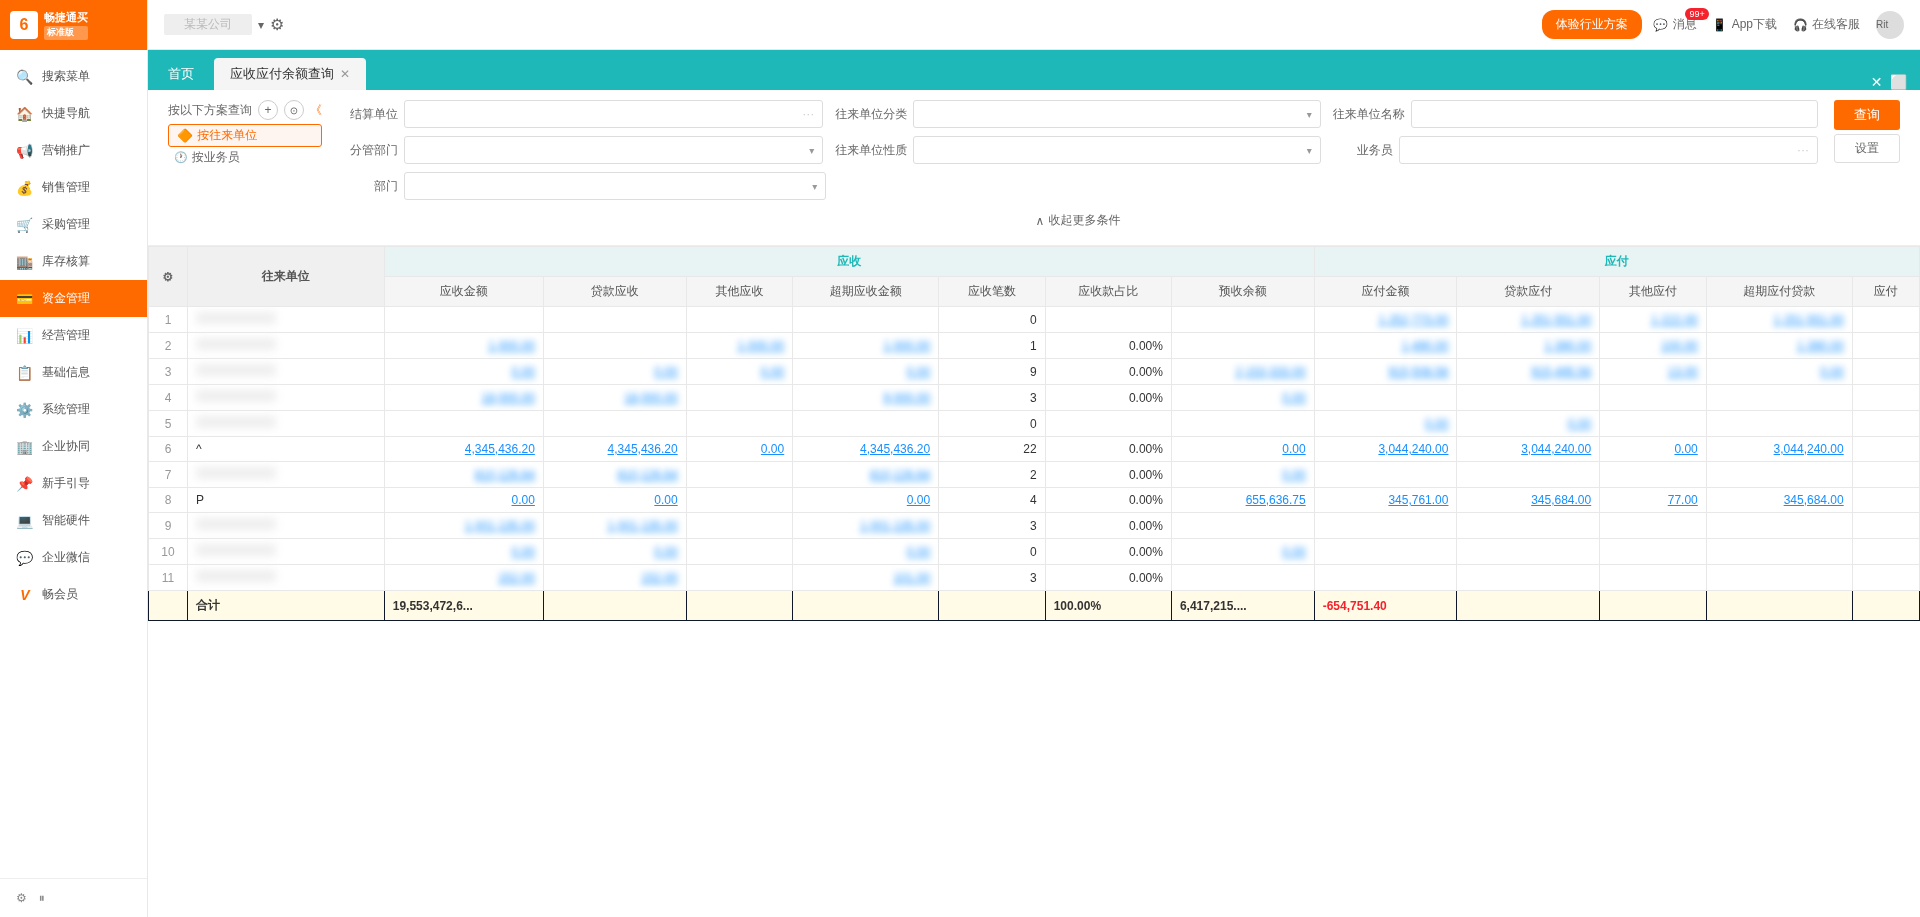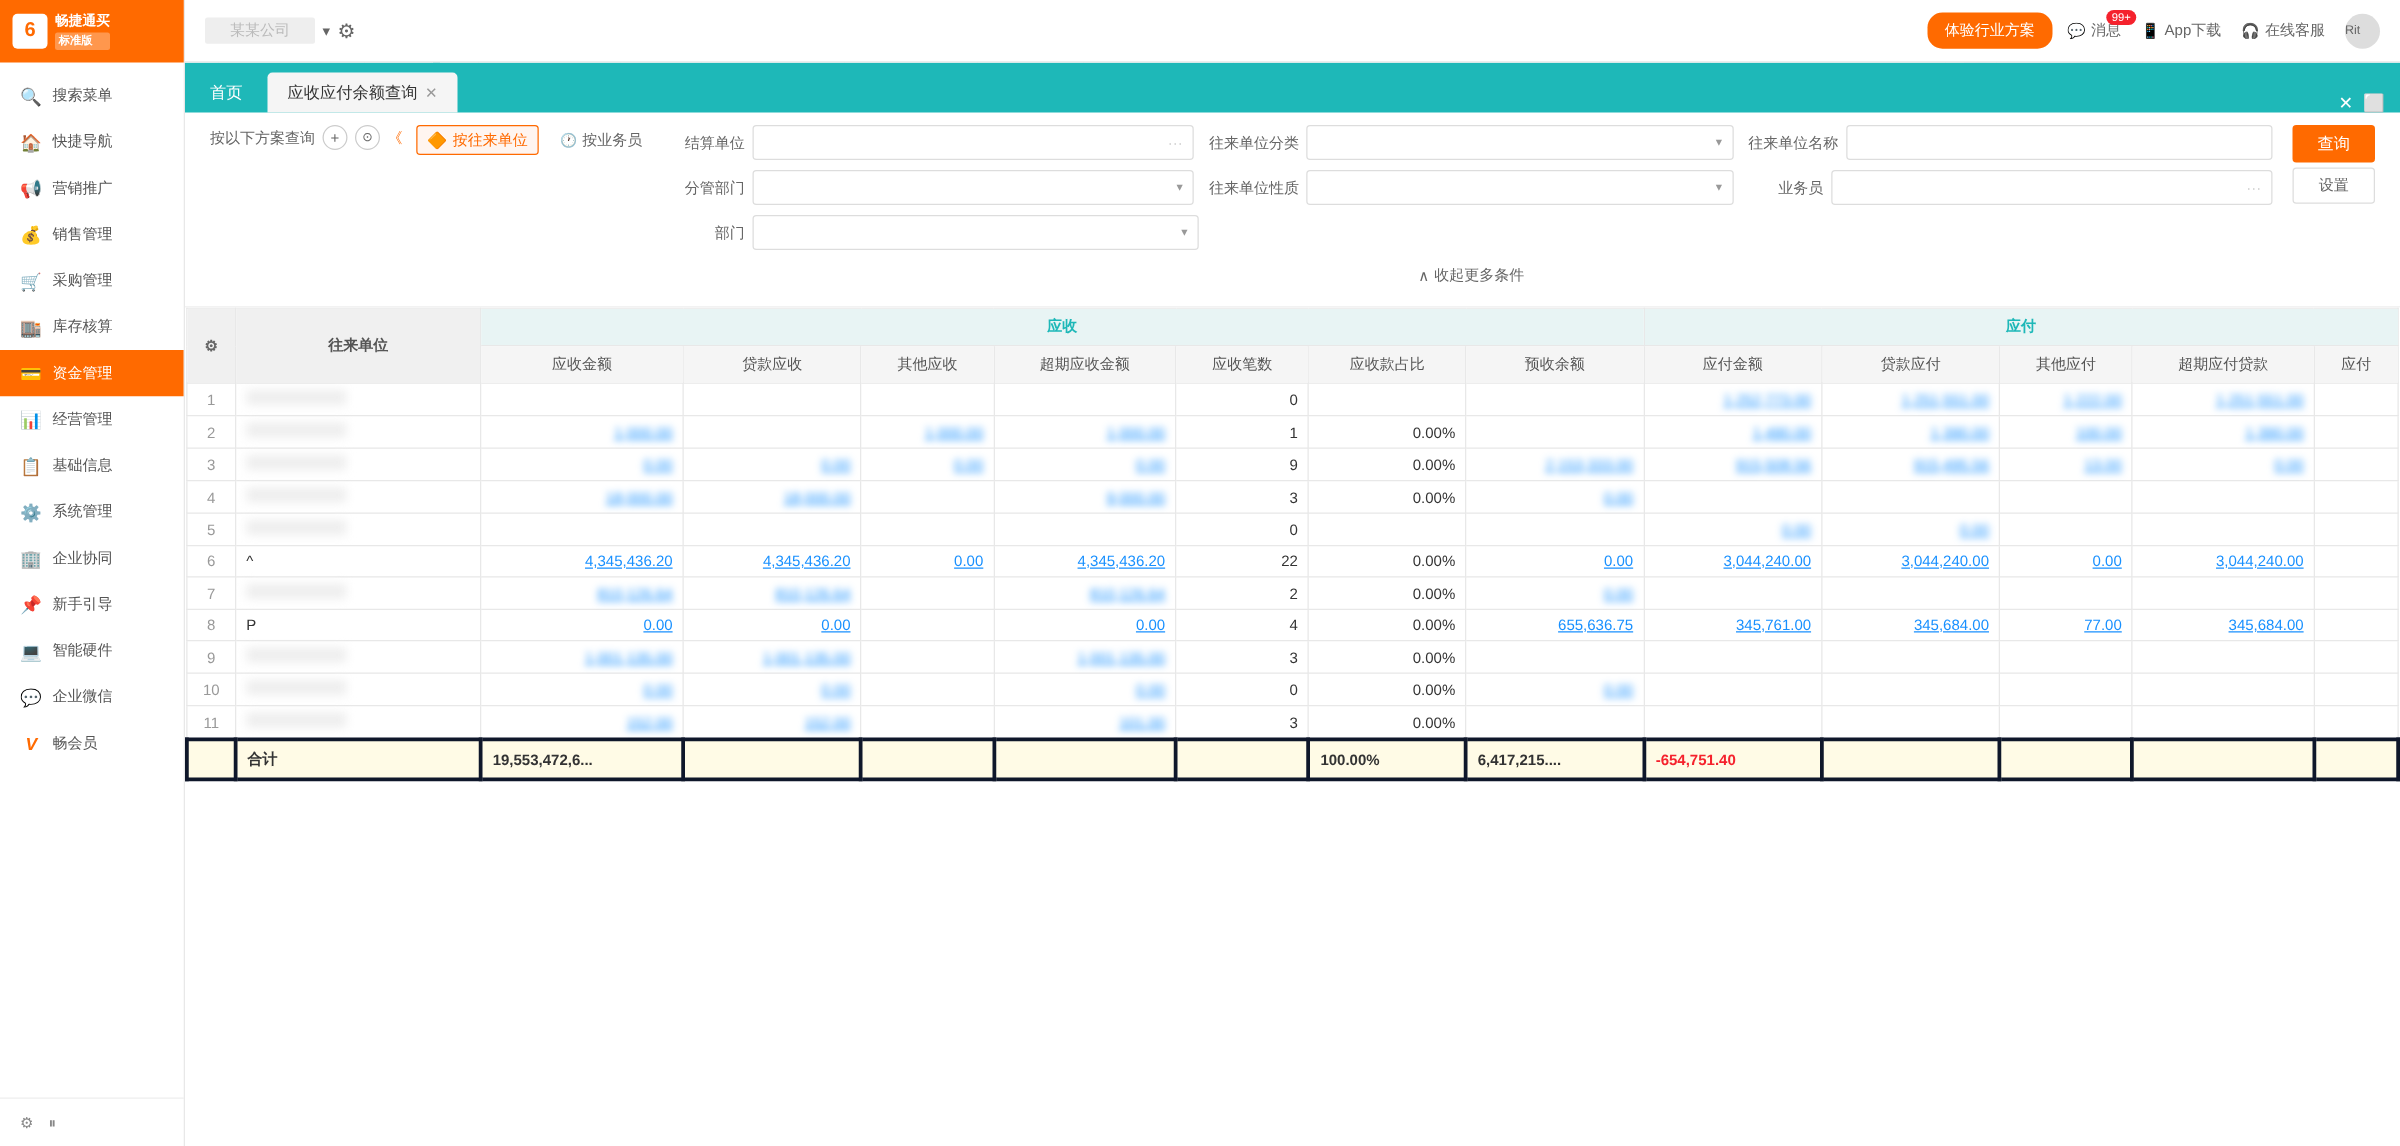--- a/index.html
+++ b/index.html
@@ -126,21 +126,21 @@
       position: sticky; top: 0; z-index: 10;
     }
     thead tr:first-child th { background: #f0f0f0; font-weight: bold; }
     tbody tr td {
       border: 1px solid #e8e8e8; padding: 5px 8px; text-align: right; white-space: nowrap; color: #333;
     }
     tbody tr td:nth-child(2) { text-align: left; }
     tbody tr td:first-child { text-align: center; color: #999; }
     .cell-link { color: #1890ff; text-decoration: underline; cursor: pointer; }
     .cell-red { color: #f5222d; }
-    .tfoot-row td { background: #fffbe6; font-weight: bold; border: 3px solid #0f172a; padding: 6px 8px; }
+    .tfoot-row td { background: #fffbe6; font-weight: bold; border: 1px solid #0f172a; padding: 6px 8px; }
     .tfoot-row td:nth-child(2) { text-align: left; }
     .tfoot-row td:first-child { text-align: center; }
     .settings-gear {
       width: 22px; height: 22px; display: flex; align-items: center; justify-content: center;
       cursor: pointer; color: #666;
     }
     .row-blurred { filter: blur(3px); user-select: none; }
     .col-settings { width: 32px; }
 
     
@@ -269,21 +269,21 @@
     <span style="cursor:pointer;font-size:14px;">⬜</span>
   </div>
 </div>
 
 <div class="main-content">
 
 
   <div class="filter-area">
     <div style="display:flex;gap:16px;align-items:flex-start;">
 
-      <div style="display:flex;flex-direction:row;gap:11px;min-width:130px;">
+      <div style="display:flex;flex-direction:column;gap:0;min-width:130px;">
         <div style="display:flex;align-items:center;gap:6px;margin-bottom:4px;">
           <span style="color:#666;font-size:12px;">按以下方案查询</span>
           <div class="filter-add-btn">+</div>
           <div class="filter-scheme-btn" style="font-size:10px;">⊙</div>
           <div class="filter-collapse-btn">《</div>
         </div>
         <div class="filter-scheme-selected">
           <span style="color:#ff6a00;font-size:13px;">🔶</span>
           <span>按往来单位</span>
         </div>

